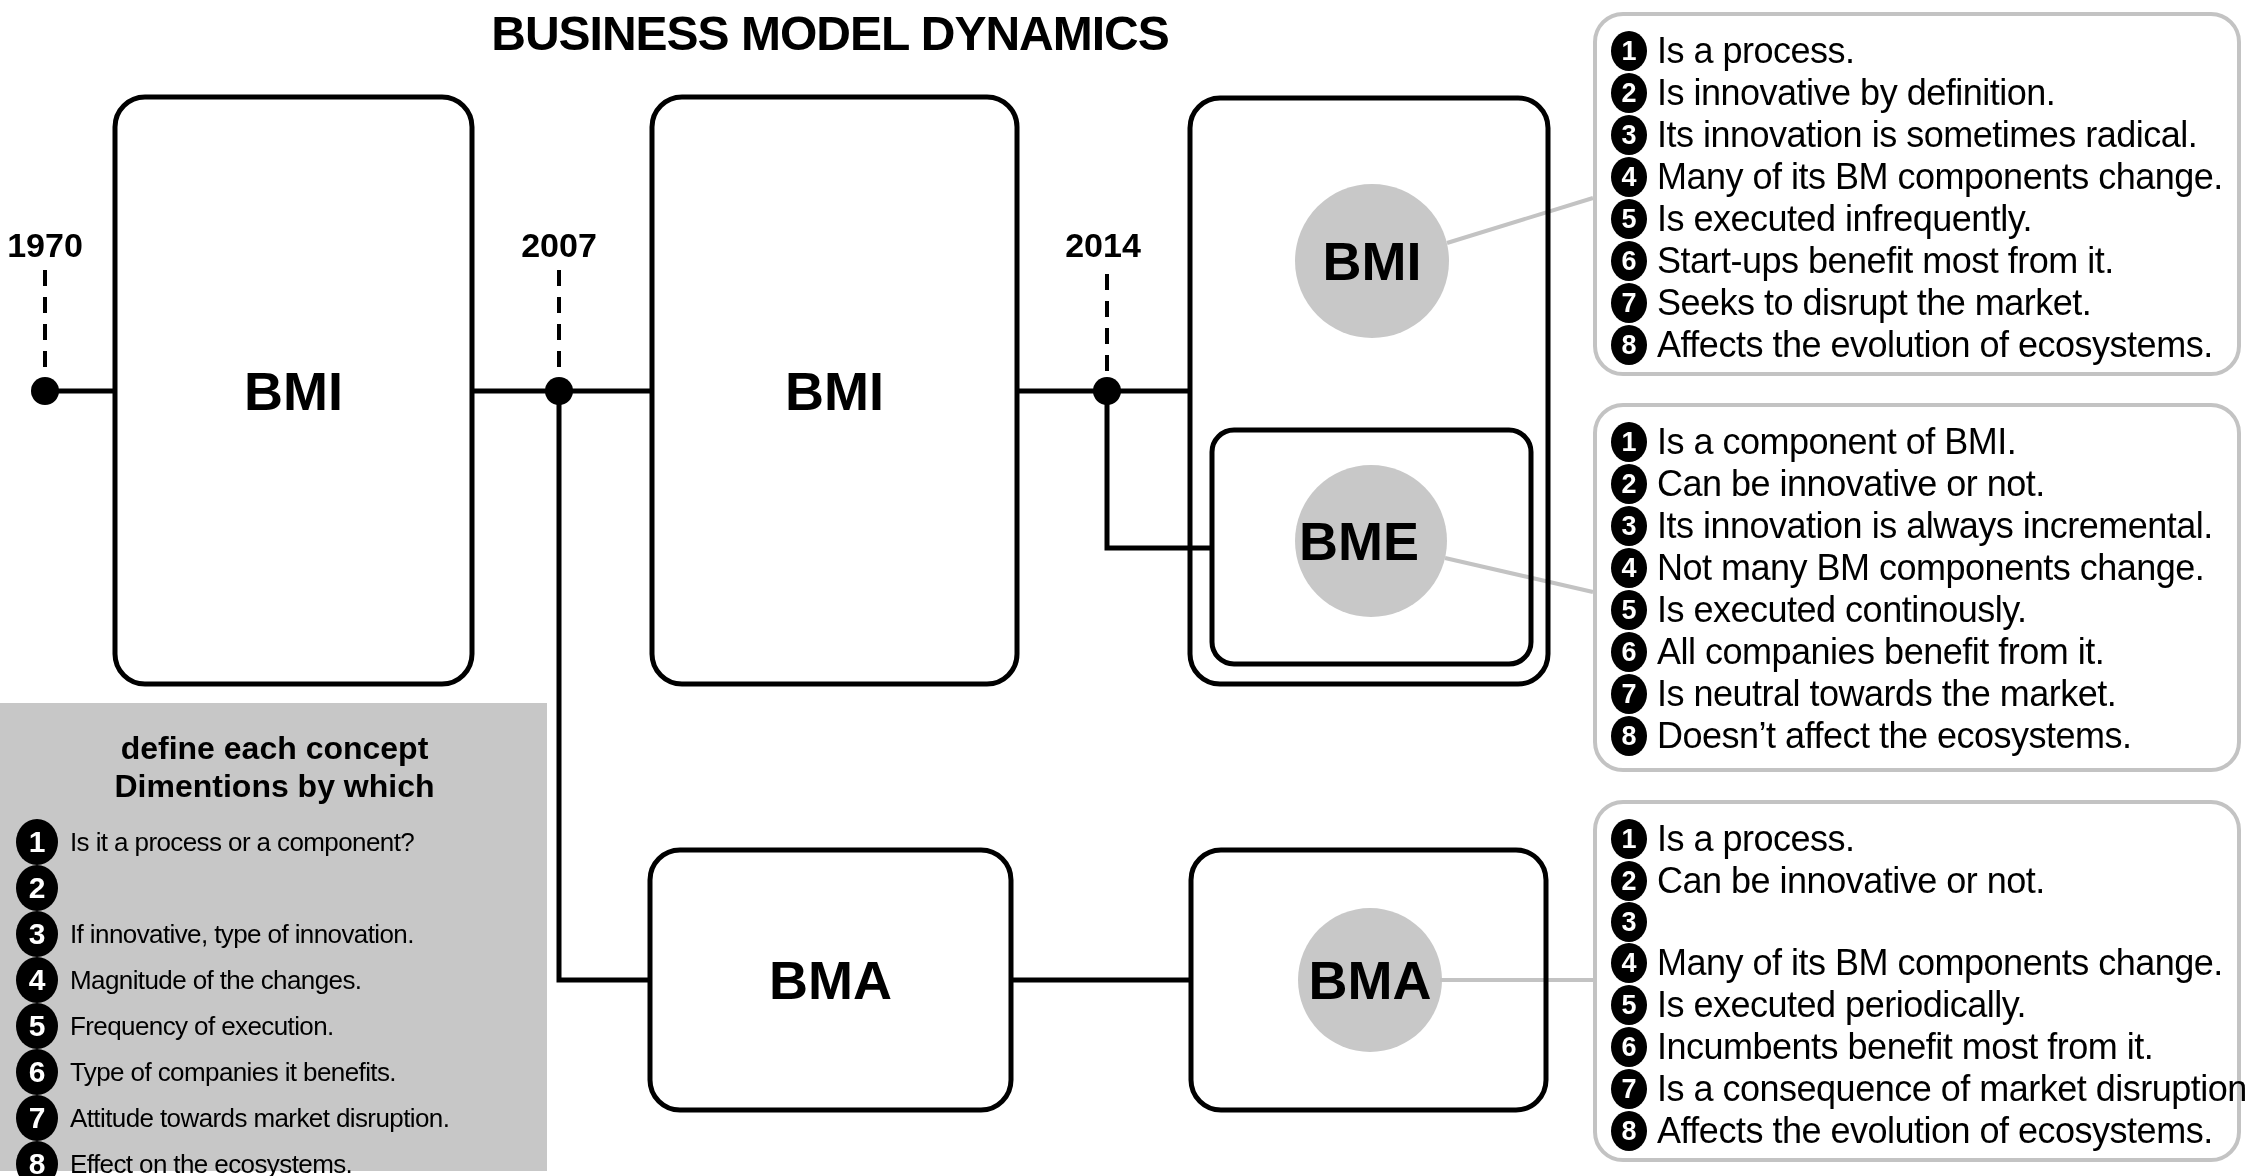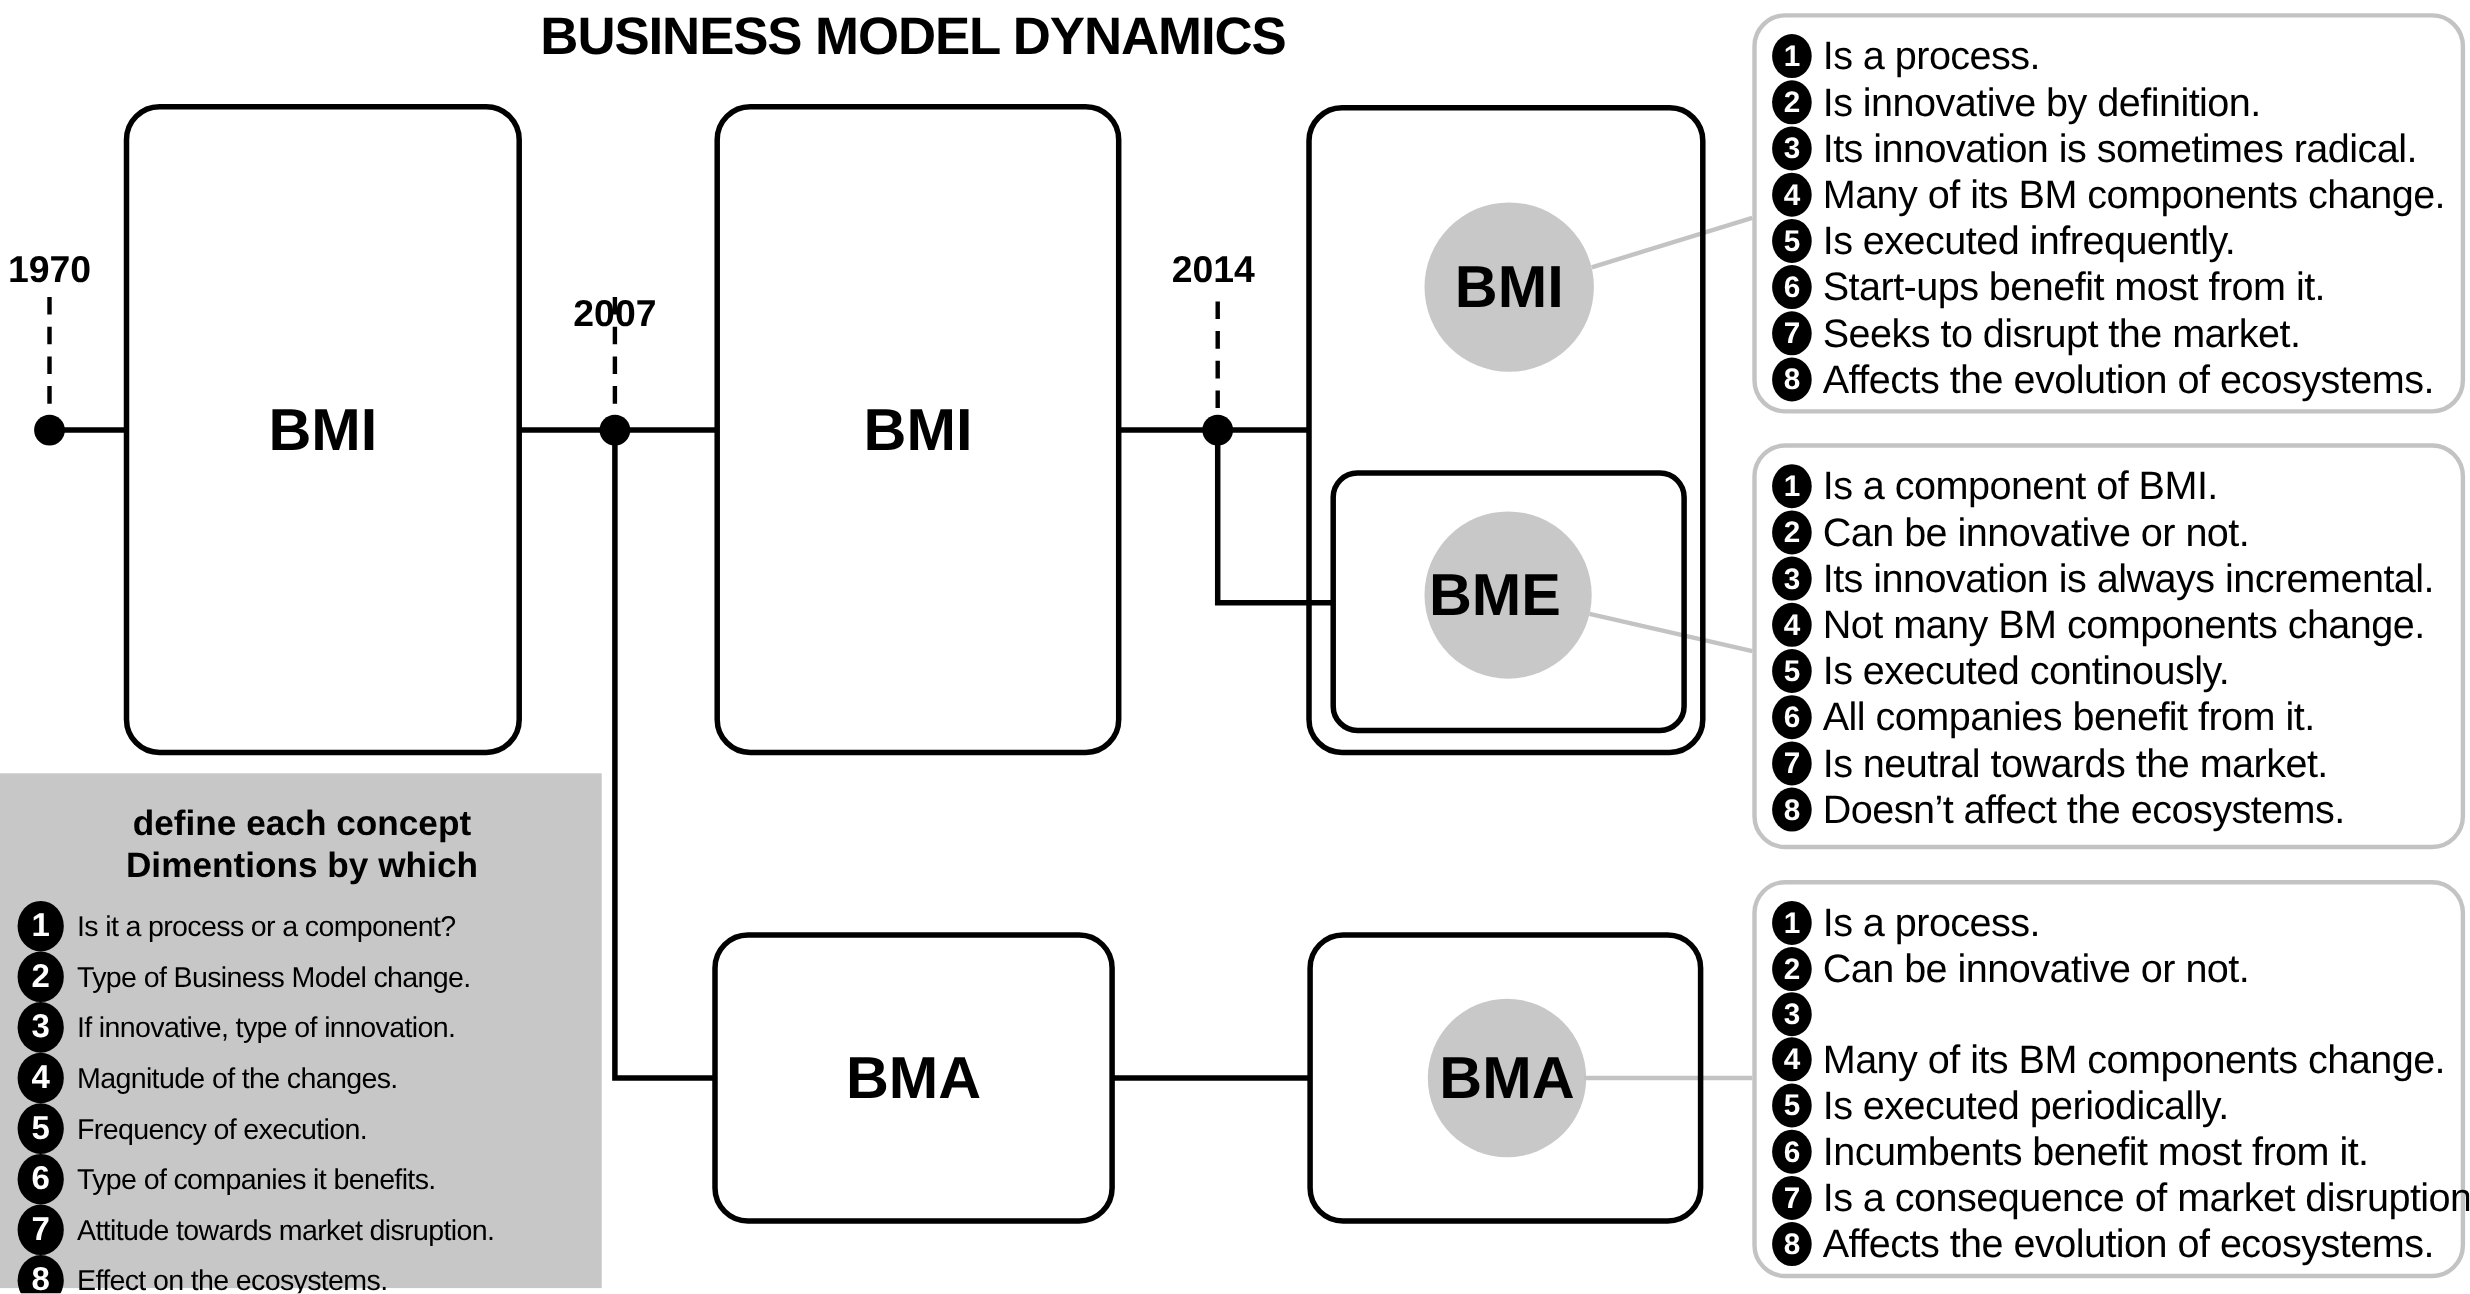--- a/index.html
+++ b/index.html
@@ -84,21 +84,21 @@
     <rect x="652" y="97" width="365" height="587" rx="30" fill="none" stroke="#000" stroke-width="5"></rect>
     <rect x="1190" y="98" width="358" height="586" rx="30" fill="none" stroke="#000" stroke-width="5"></rect>
     <rect x="1212" y="430" width="319" height="234" rx="22" fill="none" stroke="#000" stroke-width="5"></rect>
     <rect x="650" y="850" width="361" height="260" rx="30" fill="none" stroke="#000" stroke-width="5"></rect>
     <rect x="1191" y="850" width="355" height="260" rx="30" fill="none" stroke="#000" stroke-width="5"></rect>
   </svg>
 
   <div class="abs page-title">BUSINESS MODEL DYNAMICS</div>
 
   <div class="abs year-label" style="left:-20px;">1970</div>
-  <div class="abs year-label" style="left:494px;margin-top:40px;">2007</div>
+  <div class="abs year-label" style="left:494px;">2007</div>
   <div class="abs year-label" style="left:1038px;">2014</div>
 
   <div class="abs node-label" style="left:115px;top:97px;width:357px;height:587px;">BMI</div>
   <div class="abs node-label" style="left:652px;top:97px;width:365px;height:587px;">BMI</div>
   <div class="abs node-label" style="left:1272px;top:211px;width:200px;height:100px;">BMI</div>
   <div class="abs node-label" style="left:1259px;top:491px;width:200px;height:100px;">BME</div>
   <div class="abs node-label" style="left:650px;top:850px;width:361px;height:260px;">BMA</div>
   <div class="abs node-label" style="left:1270px;top:930px;width:200px;height:100px;">BMA</div>
 
   <div class="abs legend">
@@ -106,21 +106,20 @@
       <div>define each concept</div>
       <div>Dimentions by which</div>
     </div>
     <div class="legend-rows">
       <div class="legend-row">
           <span class="legend-badge">1</span>
           <span class="legend-text">Is it a process or a component?</span>
         </div>
       <div class="legend-row">
           <span class="legend-badge">2</span>
-          <span class="legend-text">Type of Business Model change.</span>
         </div>
       <div class="legend-row">
           <span class="legend-badge">3</span>
           <span class="legend-text">If innovative, type of innovation.</span>
         </div>
       <div class="legend-row">
           <span class="legend-badge">4</span>
           <span class="legend-text">Magnitude of the changes.</span>
         </div>
       <div class="legend-row">

